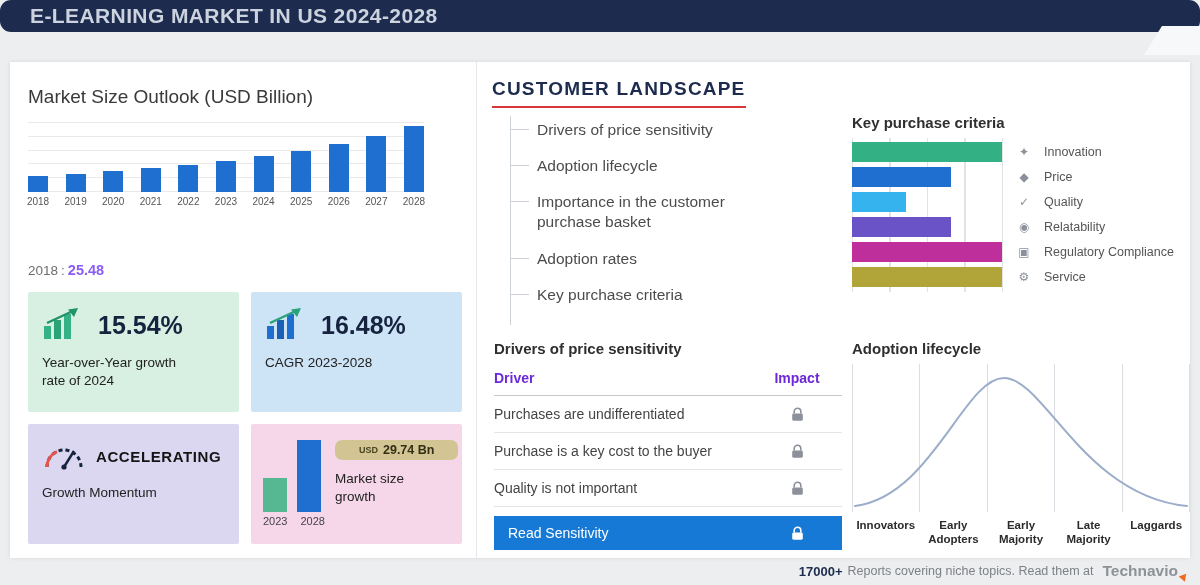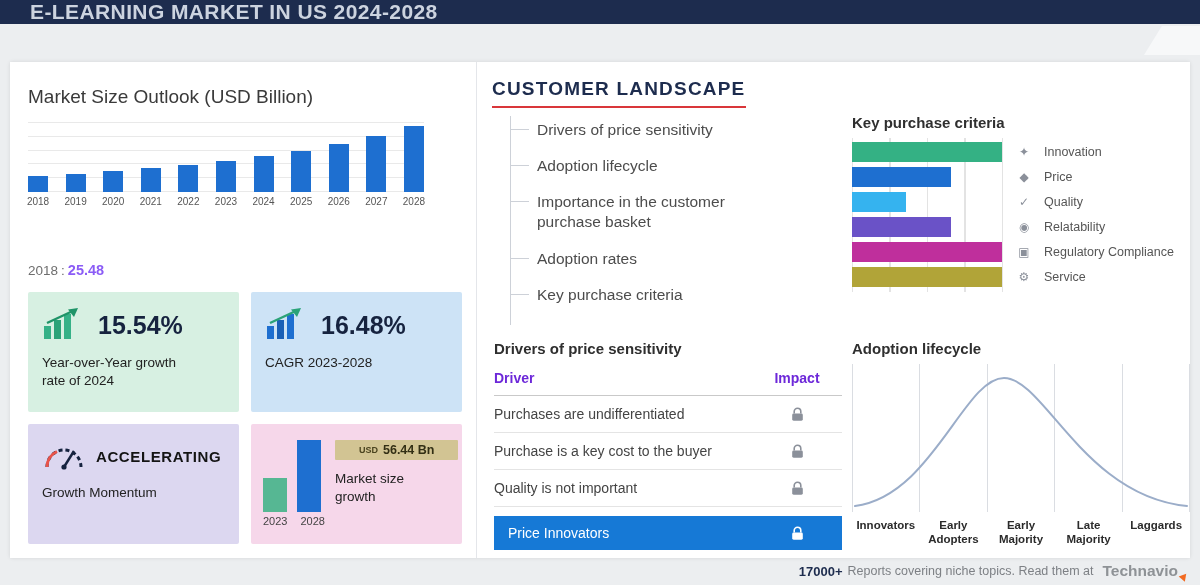--- a/index.html
+++ b/index.html
@@ -1,20 +1,20 @@
 <!DOCTYPE html>
 <html><head>
 <meta charset="utf-8">
 <style>
   html,body{margin:0;padding:0;background:#eceef0;}
   .stage{position:relative;width:1200px;height:585px;background:#eceef0;overflow:hidden;
          font-family:"Liberation Sans","DejaVu Sans",sans-serif;}
 
   
-  .topbar{position:absolute;left:0;top:0;right:0;height:24px;background:#1d2c4e;}
+  .topbar{position:absolute;left:0;top:0;right:0;height:32px;background:#1d2c4e;border-radius:11px;}
   .topbar h1{margin:0;position:absolute;left:30px;top:50%;transform:translateY(-50%);
              font-size:21px;font-weight:bold;color:#ccd3df;letter-spacing:.4px;white-space:nowrap;}
   .notch{position:absolute;right:0;top:26px;width:56px;height:29px;background:#f7f8f9;
          clip-path:polygon(32% 0,100% 0,100% 100%,0 100%);z-index:3;}
 
   
   .content{position:absolute;left:10px;top:62px;width:1180px;height:496px;background:#fff;
            box-shadow:0 0 4px rgba(0,0,0,.10);}
   .divider-v{position:absolute;left:466px;top:0;bottom:0;width:1px;background:#e4e6ea;}
 
@@ -42,21 +42,21 @@
   .stat-value{font-size:25px;font-weight:bold;color:#16233f;white-space:nowrap;}
   .stat-value-sm{font-size:15px;font-weight:bold;letter-spacing:.6px;color:#141414;white-space:nowrap;}
   .vlabel{margin-top:10px;font-size:13.5px;color:#222;line-height:1.35;width:155px;}
 
   .mini-chart{width:76px;}
   .mini-bars{display:flex;align-items:flex-end;gap:10px;height:76px;margin-top:2px;}
   .mini-bar{width:24px;}
   .mini-labels{display:flex;gap:13px;margin-top:3px;}
   .mini-year{font-size:11px;color:#444;}
   .mini-right{flex:1;display:flex;flex-direction:column;align-items:flex-start;padding-top:6px;}
-  .badge{background:#d2c493;border-radius:1px;padding:3px 24px;display:flex;align-items:center;gap:5px;}
+  .badge{background:#d2c493;border-radius:7px;padding:3px 24px;display:flex;align-items:center;gap:5px;}
   .badge .cur{font-size:9px;font-weight:bold;color:#4a431f;}
   .badge .amt{font-size:12.5px;font-weight:bold;color:#332f15;white-space:nowrap;}
   .mini-right .vlabel{width:95px;}
 
   
   .cl-title{position:absolute;left:482px;top:16px;margin:0;display:inline-block;
             font-size:19px;font-weight:bold;color:#1d2c4e;letter-spacing:1.2px;
             padding-bottom:6px;border-bottom:2px solid #d9363a;white-space:nowrap;}
   .landscape-nav{position:absolute;left:500px;top:54px;margin:0;width:252px;
                  padding:4px 0 4px 26px;list-style:none;border-left:1px solid #cdd1d8;}
@@ -208,21 +208,21 @@
               <div class="mini-bar" style="height: 72px; background: rgb(30, 111, 208);"></div>
             </div>
           <div class="mini-labels">
               <span class="mini-year">2023</span>
               <span class="mini-year">2028</span>
             </div>
         </div>
         <div class="mini-right">
           <div class="badge">
             <span class="cur">USD</span>
-            <span class="amt">56.44 Bn</span>
+            <span class="amt">29.74 Bn</span>
           </div>
           <div class="vlabel">Market size growth</div>
         </div>
       </div>
 
     </div>
 
     <h2 class="cl-title">CUSTOMER LANDSCAPE</h2>
 
     <ul class="landscape-nav">
@@ -308,21 +308,21 @@
             <span class="dps-driver">Quality is not important</span>
             <span class="dps-impact">
   <svg class="lock" width="13" height="15" viewBox="0 0 13 15">
     <path d="M3.2 6.5 V4.6 a3.3 3.3 0 0 1 6.6 0 V6.5" fill="none" stroke="currentColor" stroke-width="1.6"></path>
     <rect x="1.2" y="6.5" width="10.6" height="7.2" rx="1.4" fill="currentColor"></rect>
   </svg>
 </span>
           </div>
         </div>
       <div class="dps-highlight">
-        <span>Price Innovators</span>
+        <span>Read Sensitivity</span>
         <span class="dps-impact">
           <svg class="lock" width="13" height="15" viewBox="0 0 13 15">
             <path d="M3.2 6.5 V4.6 a3.3 3.3 0 0 1 6.6 0 V6.5" fill="none" stroke="currentColor" stroke-width="1.6"></path>
             <rect x="1.2" y="6.5" width="10.6" height="7.2" rx="1.4" fill="currentColor"></rect>
           </svg>
         </span>
       </div>
     </div>
 
     <h3 class="adoption-title">Adoption lifecycle</h3>

